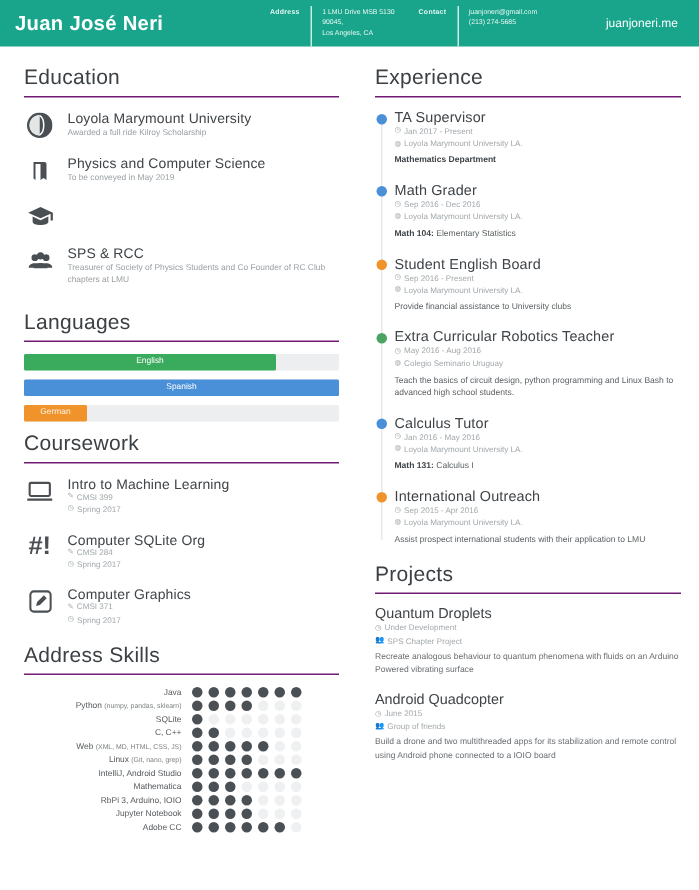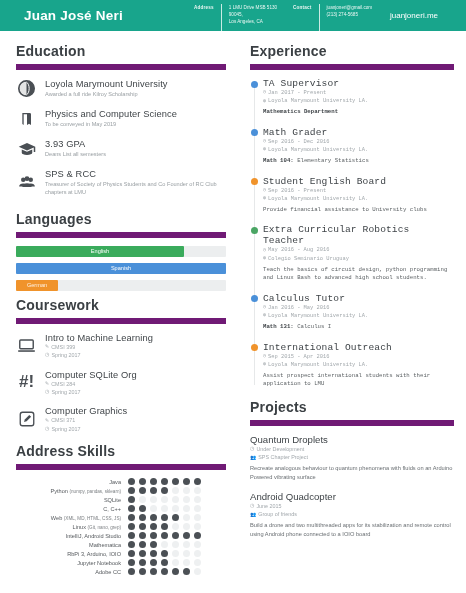--- a/index.html
+++ b/index.html
@@ -8,45 +8,45 @@
     font-family: "Liberation Sans", sans-serif;
     background: #ffffff;
     overflow: hidden;
   }
   .page { position: relative; width: 466px; height: 593px; background: #fff; }
 
   
   .header {
     height: 31px; background: #18a58c;
     display: flex; align-items: stretch; color: #fff;
-    padding: 0 24px;
+    padding: 0 10px;
   }
   .name {
     font-size: 13.5px; font-weight: bold; letter-spacing: .2px;
     align-self: center; white-space: nowrap; min-width: 170px;
   }
   .contact-group { display: flex; align-items: flex-start; padding-top: 4px; gap: 4px; }
   .ctitle { font-size: 4.6px; font-weight: bold; letter-spacing:.2px; padding-top:1px; color:#e8f6f2; text-align:right; }
   .cbar { width: 1px; background: #eaf7f3; align-self: stretch; margin: 0 3px; opacity:.85; }
   .cdetail { font-size: 4.6px; line-height: 1.55; color: #eaf7f3; white-space: nowrap; }
   .site { margin-left: auto; align-self: center; font-size: 8px; color: #ffffff; padding-right: 4px; }
 
   
   .cols { display: flex; height: 562px; }
   .left { width: 238px; padding: 12px 12px 0 16px; }
   .right { width: 228px; padding: 12px 12px 0 12px; }
 
   h2.sect {
-    font-size: 14px; font-weight: bold; color: #3b4044;
+    font-size: 14px; font-weight: normal; color: #3b4044;
     padding-bottom: 5px; margin-bottom: 8px;
-    border-bottom: 6px solid #701a75; letter-spacing: .2px;
-  }
-
-  
-  .row { display: flex; gap: 8px; margin-bottom: 9px; align-items: center; }
+    border-bottom: 1px solid #701a75; letter-spacing: .2px;
+  }
+
+  
+  .row { display: flex; gap: 8px; margin-bottom: 9px; align-items: flex-start; }
   .ico {
     width: 21px; min-width: 21px; height: 21px; color: #4a4f54;
     display: flex; align-items: center; justify-content: center;
   }
   .ico svg { display: block; }
   .r-body { padding-top: 1px; }
   .r-title { font-size: 9.3px; color: #3f4448; font-weight: normal; letter-spacing: .1px; }
   .r-sub { font-size: 5.6px; color: #9aa0a4; line-height: 1.5; margin-top: 1px; }
   .meta { font-size: 5.4px; color: #a2a8ac; line-height: 1.55; display:flex; align-items:center; gap:2px;}
   .meta .g { font-size: 5px; }
@@ -60,21 +60,21 @@
   
   .skills { margin-top: 4px; }
   .skill { display: flex; align-items: center; justify-content: flex-end; margin-bottom: 2px; }
   .sk-label { font-size: 5.6px; color: #55595d; text-align: right; padding-right: 7px; white-space: nowrap; }
   .sk-label .sm { font-size: 4.6px; color: #7d8184; }
   .dots { display: flex; gap: 4px; width: 98px; }
   .dot { width: 7px; height: 7px; border-radius: 50%; background: #eef0f1; }
   .dot.on { background: #4b5055; }
 
   
-  .tl { position: relative; padding-left: 13px; font-family: Liberation Mono, monospace; }
+  .tl { position: relative; padding-left: 13px; }
   .tl:before {
     content: ""; position: absolute; left: 3.5px; top: 3px; bottom: 4px;
     width: 1px; background: #e6e8e9;
   }
   .tl-item { position: relative; margin-bottom: 10px; }
   .tl-item:before {
     content: ""; position: absolute; left: -12.5px; top: 2.5px;
     width: 7px; height: 7px; border-radius: 50%; background: #4a90d9;
   }
   .tl-item.blue:before   { background: #4a90d9; }
@@ -147,24 +147,20 @@
         </div>
       </div>
 
       <div class="row">
         <span class="ico">
           <svg width="18" height="18" viewBox="0 0 24 24" fill="currentColor">
               <path d="M12 4L1 9l11 5 9-4.1V16h2V9z"></path>
               <path d="M5 12.5V17c0 1.7 3.1 3 7 3s7-1.3 7-3v-4.5l-7 3.2z"></path>
             </svg>
         </span>
-        <div class="r-body">
-          <div class="r-title">3.93 GPA</div>
-          <div class="r-sub">Deans List all semesters</div>
-        </div>
       </div>
 
       <div class="row">
         <span class="ico">
           <svg width="18" height="18" viewBox="0 0 24 24" fill="currentColor">
               <circle cx="7" cy="9" r="3"></circle>
               <circle cx="17" cy="9" r="3"></circle>
               <circle cx="12" cy="7.5" r="3.2"></circle>
               <path d="M1.5 18c0-2.6 2.4-4 5.5-4s5.5 1.4 5.5 4zM11.5 18c0-2.6 2.4-4 5.5-4s5.5 1.4 5.5 4z"></path>
               <path d="M5.8 18.5c0-3 2.8-4.7 6.2-4.7s6.2 1.7 6.2 4.7z"></path>

